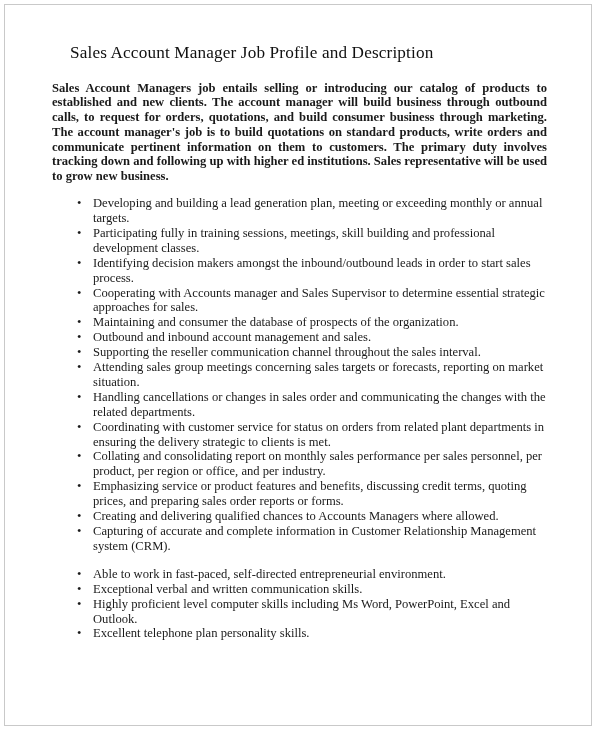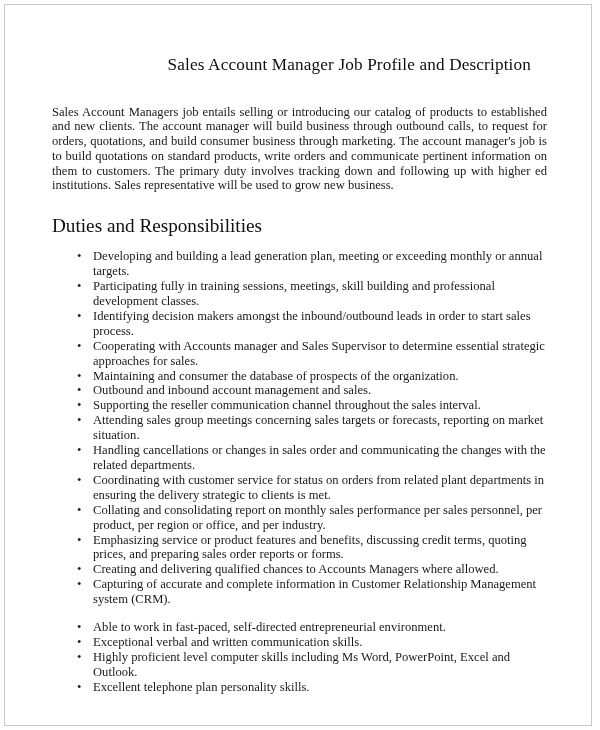--- a/index.html
+++ b/index.html
@@ -25,37 +25,38 @@
     box-sizing: border-box;
     overflow: hidden;
   }
   .page-inner {
     position: absolute;
     left: 47px;
     top: 0;
     width: 495px;
   }
   .doc-title {
-    text-align: right;
+    text-align: left;
     font-size: 17.2px;
     font-weight: normal;
     letter-spacing: 0.15px;
-    margin: 16px;
+    margin: 4px;
     padding-top: 33px;
     padding-left: 14px;
     line-height: 1.25;
     color: #101010;
   }
   .intro {
     font-size: 12.6px;
     line-height: 14.8px;
     text-align: justify;
     margin: 0;
     padding-top: 13px;
     color: #1a1a1a;
+    font-weight: bold;
   }
   .section-heading {
     font-size: 19.2px;
     font-weight: normal;
     margin: 0;
     line-height: 1.2;
     color: #101010;
   }
   .sec-duties { padding-top: 21px; }
   .sec-skills { padding-top: 24px; }
@@ -91,21 +92,20 @@
 </head>
 <body>
 
 <div class="page">
   <div class="page-inner">
 
     <h1 class="doc-title">Sales Account Manager Job Profile and Description</h1>
 
     <p class="intro">Sales Account Managers job entails selling or introducing our catalog of products to established and new clients. The account manager will build business through outbound calls, to request for orders, quotations, and build consumer business through marketing. The account manager's job is to build quotations on standard products, write orders and communicate pertinent information on them to customers. The primary duty involves tracking down and following up with higher ed institutions. Sales representative will be used to grow new business.</p>
 
-    <h2 class="section-heading sec-duties">Duties and Responsibilities</h2>
 
     <ul class="bullets first">
       <li>
           <span class="dot">•</span>
           <span class="btext">Developing and building a lead generation plan, meeting or exceeding monthly or annual targets.</span>
         </li>
       <li>
           <span class="dot">•</span>
           <span class="btext">Participating fully in training sessions, meetings, skill building and professional development classes.</span>
         </li>

